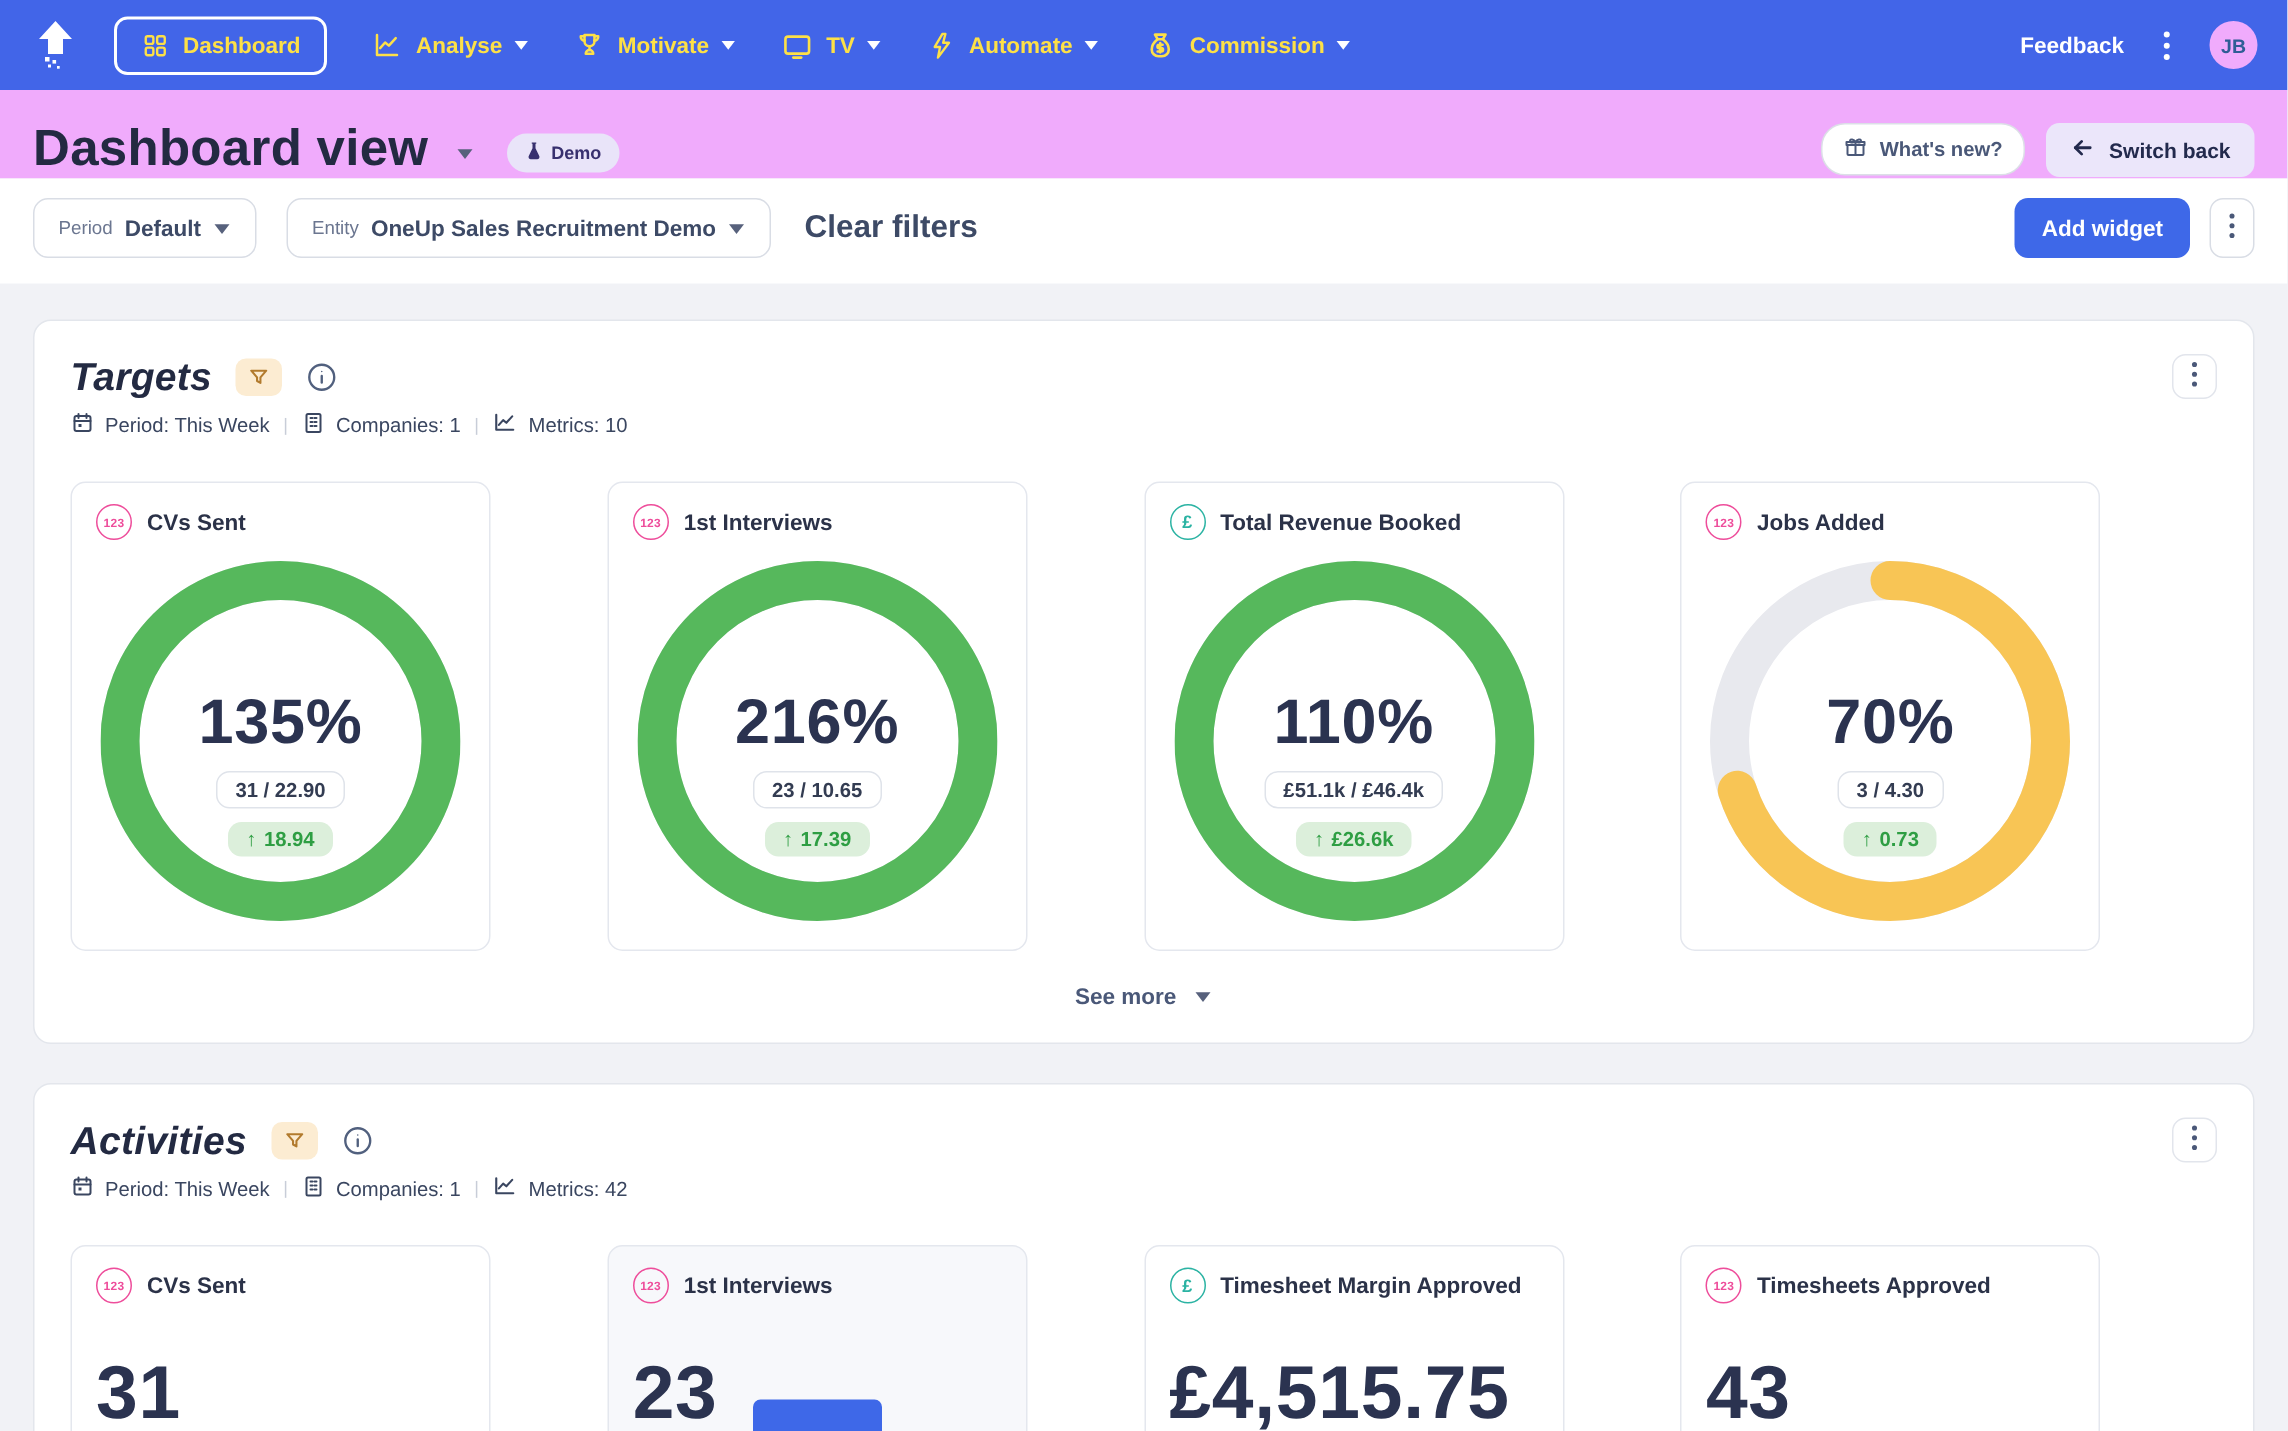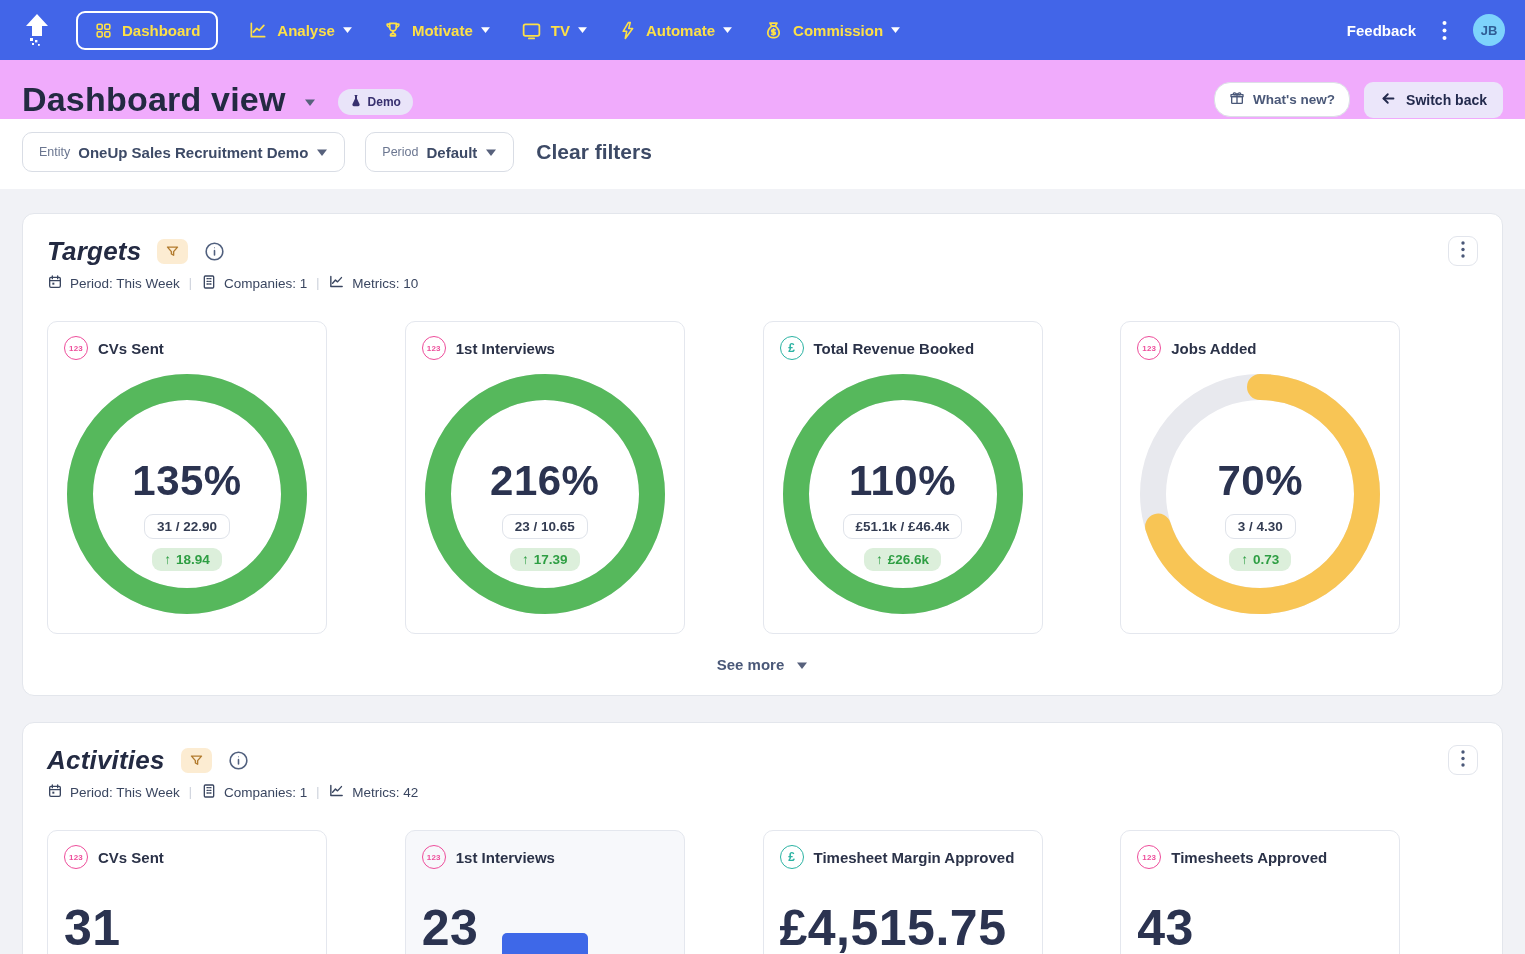--- a/index.html
+++ b/index.html
@@ -10,21 +10,21 @@
   .navbar { height:60px; background:#4265e8; display:flex; align-items:center; padding:0 20px; color:#fff; }
   .logo { width:34px; height:34px; margin-right:22px; display:flex; align-items:center; justify-content:center; cursor:pointer; }
   .nav-items { display:flex; align-items:center; gap:30px; }
   .nav-item { display:flex; align-items:center; gap:9px; font-size:15px; font-weight:700; color:#fde047; cursor:pointer; white-space:nowrap; }
   .nav-item svg { display:block; }
   .nav-item.active { border:2px solid #fff; border-radius:9px; padding:8px 16px; }
   .nav-caret { margin-left:-2px; }
   .nav-right { margin-left:auto; display:flex; align-items:center; gap:26px; }
   .feedback { font-size:15px; font-weight:700; cursor:pointer; }
   .nav-kebab { cursor:pointer; display:flex; }
-  .avatar { width:32px; height:32px; border-radius:50%; background:#7dd3fc; color:#2f5d95;
+  .avatar { width:32px; height:32px; border-radius:50%; background:#f0abfc; color:#2f5d95;
     font-size:13px; font-weight:800; display:flex; align-items:center; justify-content:center; cursor:pointer; }
 
   
   .page-head { background:#f0abfc; padding:20px 22px 0 22px; display:flex; align-items:center; }
   .page-title { font-size:34px; font-weight:800; color:#232a42; letter-spacing:.2px; }
   .title-caret { margin:6px 0 0 18px; cursor:pointer; display:flex; }
   .beta-pill { margin-left:22px; margin-top:4px; display:flex; align-items:center; gap:6px;
     background:#e9e4f9; color:#38306f; font-size:12px; font-weight:800; padding:5px 12px; border-radius:13px; }
   .head-right { margin-left:auto; display:flex; align-items:center; gap:14px; }
   .whats-new { display:flex; align-items:center; gap:8px; background:#fff; border:1px solid #dcdfe7;
@@ -226,34 +226,44 @@
             <path d="M19 12H5"></path>
             <path d="M11 6l-6 6 6 6"></path>
           </svg></span>
       <span>Switch back</span>
     </button>
   </div>
 </div>
 
 <div class="filter-bar">
   <button class="filter-pill-btn">
+    <span class="f-label">Period</span>
+    <span class="f-value">Default</span>
+    <span><svg width="12" height="9" viewBox="0 0 12 9" fill="#57617c">
+          <path d="M1 1.5h10L6 8z"></path>
+        </svg></span>
+  </button>
+  <button class="filter-pill-btn">
     <span class="f-label">Entity</span>
     <span class="f-value">OneUp Sales Recruitment Demo</span>
     <span><svg width="12" height="9" viewBox="0 0 12 9" fill="#57617c">
           <path d="M1 1.5h10L6 8z"></path>
         </svg></span>
   </button>
-  <button class="filter-pill-btn">
-    <span class="f-label">Period</span>
-    <span class="f-value">Default</span>
-    <span><svg width="12" height="9" viewBox="0 0 12 9" fill="#57617c">
-          <path d="M1 1.5h10L6 8z"></path>
-        </svg></span>
-  </button>
   <span class="clear-filters">Clear filters</span>
+  <div class="bar-right">
+    <button class="add-widget">Add widget</button>
+    <button class="bar-kebab">
+      <span><svg width="4" height="17" viewBox="0 0 4 17" fill="#4a5878">
+            <circle cx="2" cy="2" r="1.7"></circle>
+            <circle cx="2" cy="8.5" r="1.7"></circle>
+            <circle cx="2" cy="15" r="1.7"></circle>
+          </svg></span>
+    </button>
+  </div>
 </div>
 
 <main class="content">
 
   <section class="panel">
     <div class="panel-head">
       <div class="panel-title-row">
         <h2 class="panel-title">Targets</h2>
         <span class="funnel-pill">
             <svg width="15" height="15" viewBox="0 0 24 24" fill="none" stroke="currentColor" stroke-width="2" stroke-linecap="round" stroke-linejoin="round" style="color:#b27b2e;stroke-width:2.2">

